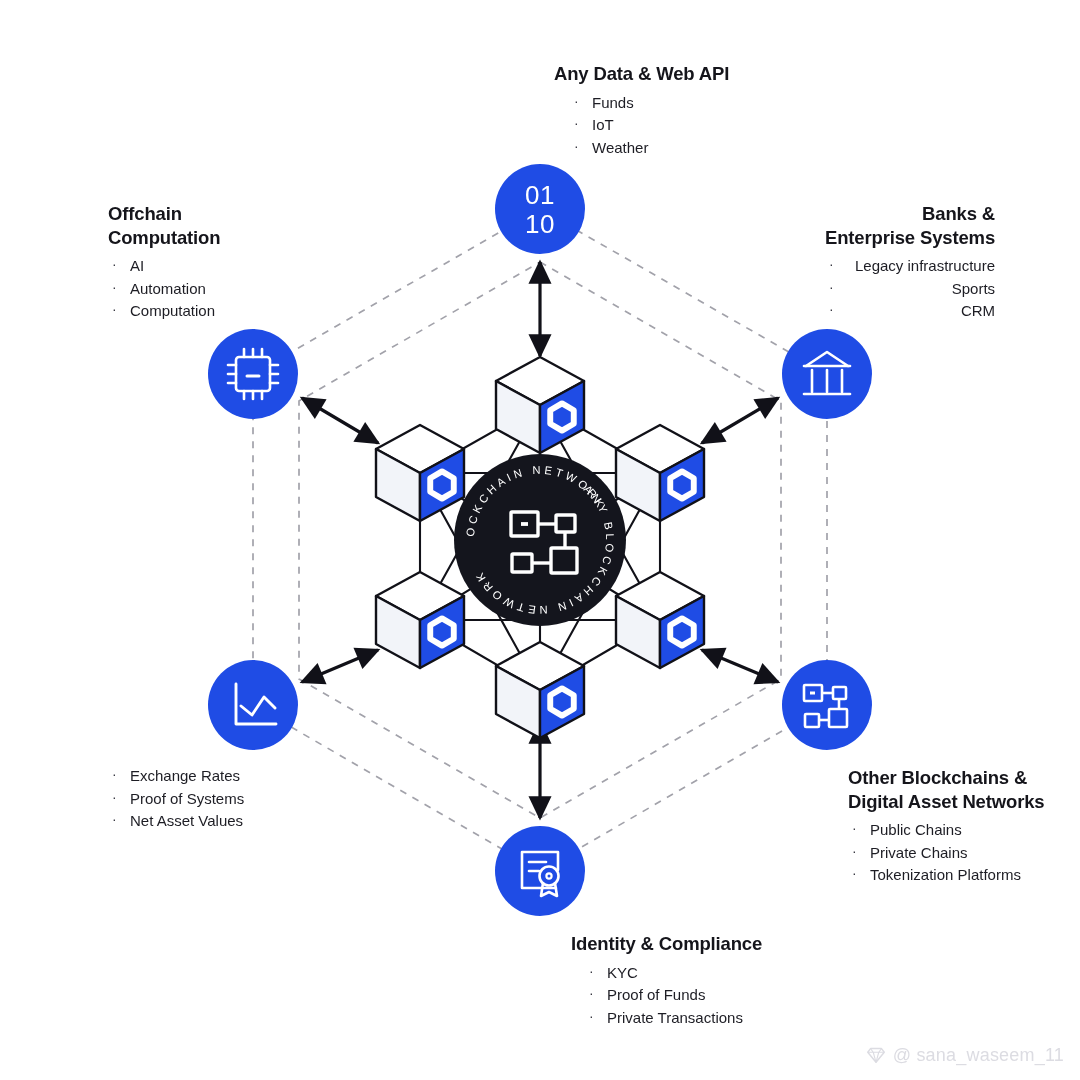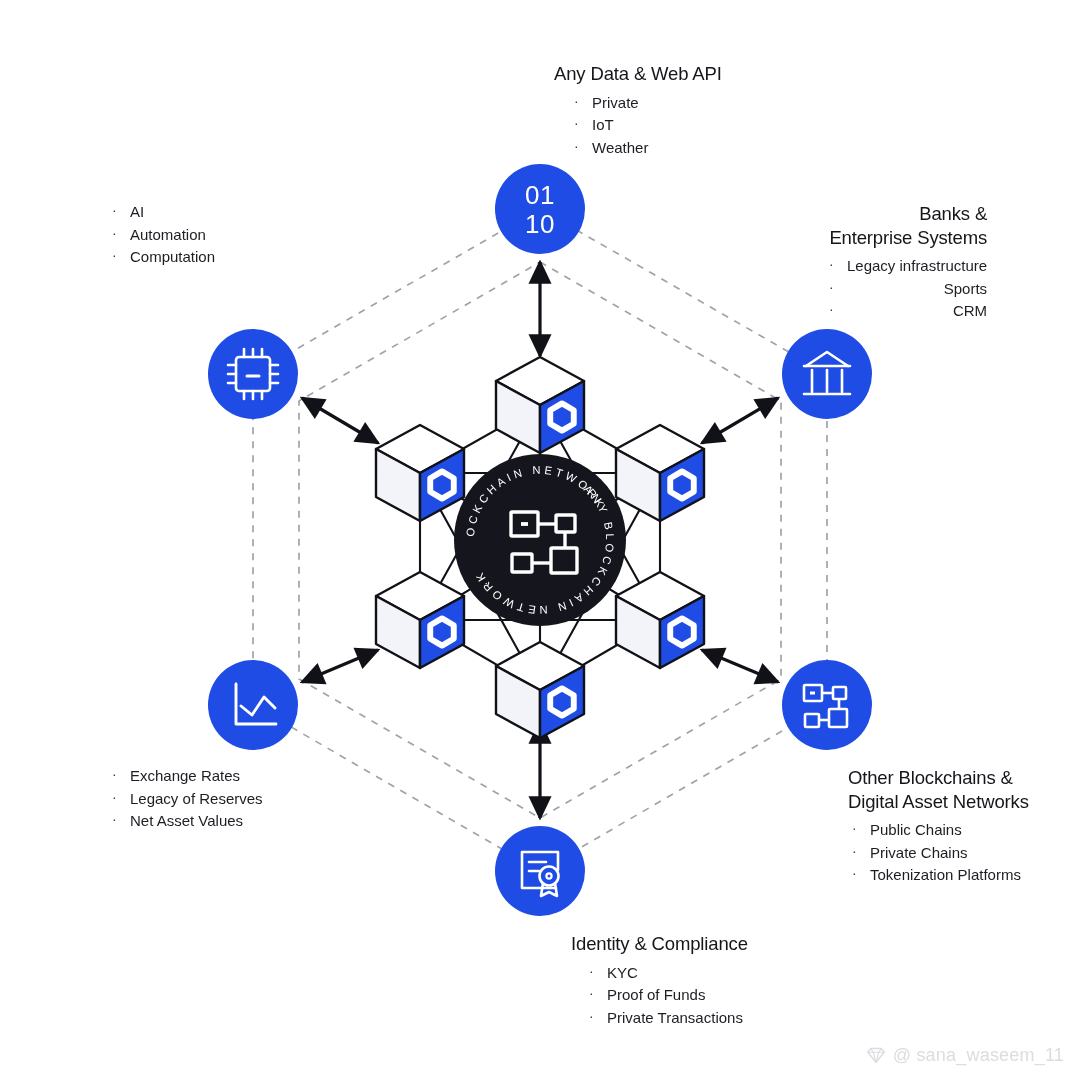--- a/index.html
+++ b/index.html
@@ -27,21 +27,21 @@
     height: 1080px;
   }
 
   
   .label-block {
     position: absolute;
     z-index: 5;
   }
   .label-title {
     font-size: 18.5px;
-    font-weight: normal;
+    font-weight: bold;
     color: #15151b;
     line-height: 1.28;
     letter-spacing: -0.15px;
     white-space: pre-line;
     margin: 0 0 7px 0;
   }
   .label-list {
     list-style: none;
     margin: 0;
     padding: 0;
@@ -302,47 +302,48 @@
         <circle cx="549" cy="876" r="9.5"></circle>
         <circle cx="549" cy="876" r="2.6" stroke-width="2.2"></circle>
         <polyline points="543,883 541,896 549,892 557,896 555,883"></polyline>
       </g>
     </g>
   </svg>
 
   <div class="label-block blk-top">
     <div class="label-title">Any Data &amp; Web API</div>
     <ul class="label-list">
-      <li><span class="bullet">·</span><span>Private</span></li>
+      <li><span class="bullet">·</span><span>Funds</span></li>
       <li><span class="bullet">·</span><span>IoT</span></li>
       <li><span class="bullet">·</span><span>Weather</span></li>
     </ul>
   </div>
 
   <div class="label-block blk-topleft">
+    <div class="label-title">Offchain<br>Computation</div>
     <ul class="label-list">
       <li><span class="bullet">·</span><span>AI</span></li>
       <li><span class="bullet">·</span><span>Automation</span></li>
       <li><span class="bullet">·</span><span>Computation</span></li>
     </ul>
   </div>
 
   <div class="label-block blk-topright">
     <div class="label-title">Banks &amp;<br>Enterprise Systems</div>
     <ul class="label-list">
       <li><span class="bullet">·</span><span>Legacy infrastructure</span></li>
       <li><span class="bullet">·</span><span>Sports</span></li>
       <li><span class="bullet">·</span><span>CRM</span></li>
     </ul>
   </div>
 
   <div class="label-block blk-botleft">
     <ul class="label-list">
       <li><span class="bullet">·</span><span>Exchange Rates</span></li>
-      <li><span class="bullet">·</span><span>Legacy of Reserves</span></li>
+      <li><span class="bullet">·</span><span>Proof of Systems</span></li>
       <li><span class="bullet">·</span><span>Net Asset Values</span></li>
     </ul>
   </div>
 
   <div class="label-block blk-botright">
     <div class="label-title">Other Blockchains &amp;<br>Digital Asset Networks</div>
     <ul class="label-list">
       <li><span class="bullet">·</span><span>Public Chains</span></li>
       <li><span class="bullet">·</span><span>Private Chains</span></li>
       <li><span class="bullet">·</span><span>Tokenization Platforms</span></li>

